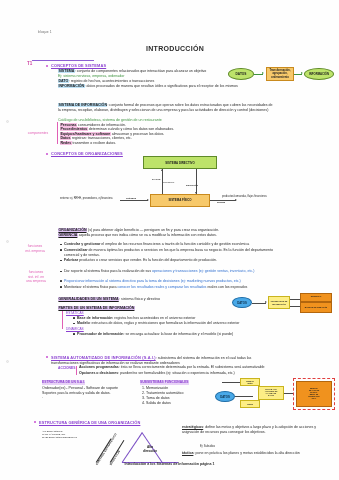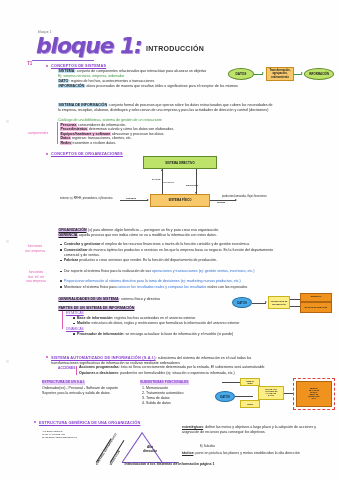--- a/index.html
+++ b/index.html
@@ -106,21 +106,20 @@
 </head>
 <body>
 
 <div class="page">
 
   <div class="holeleft" style="top:120px"></div>
   <div class="holeleft" style="top:240px"></div>
   <div class="holeleft" style="top:360px"></div>
 
   <div class="kicker">bloque 1</div>
-  <div class="bigtitle">bloque 1:</div>
   <div class="subtitle">INTRODUCCIÓN</div>
   <div class="ruleline"></div>
   <div class="t1mark">T1</div>
 
   <div class="secbullet" style="left:46px; top:64.5px;"></div>
   <div class="sec" style="left:51px; top:63px;">CONCEPTOS DE SISTEMAS</div>
 
   <div class="body" style="left:58px; top:69px; width:210px;">
     <span class="term">SISTEMA</span><span>: conjunto de componentes relacionados que interactúan para alcanzar un objetivo</span>
   </div>

